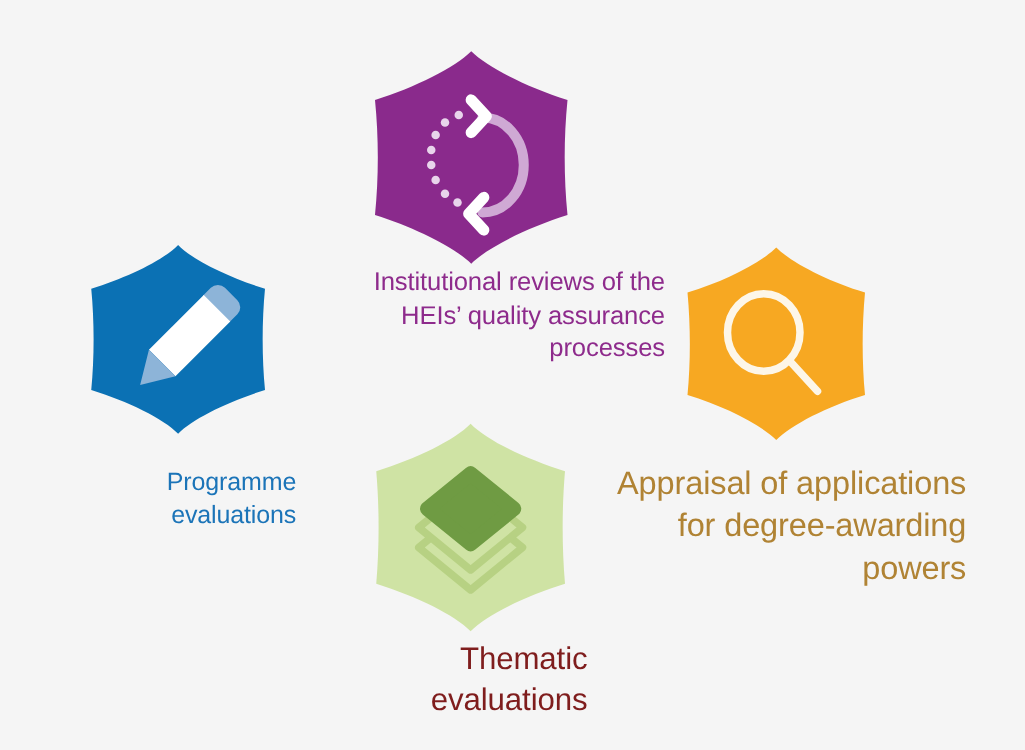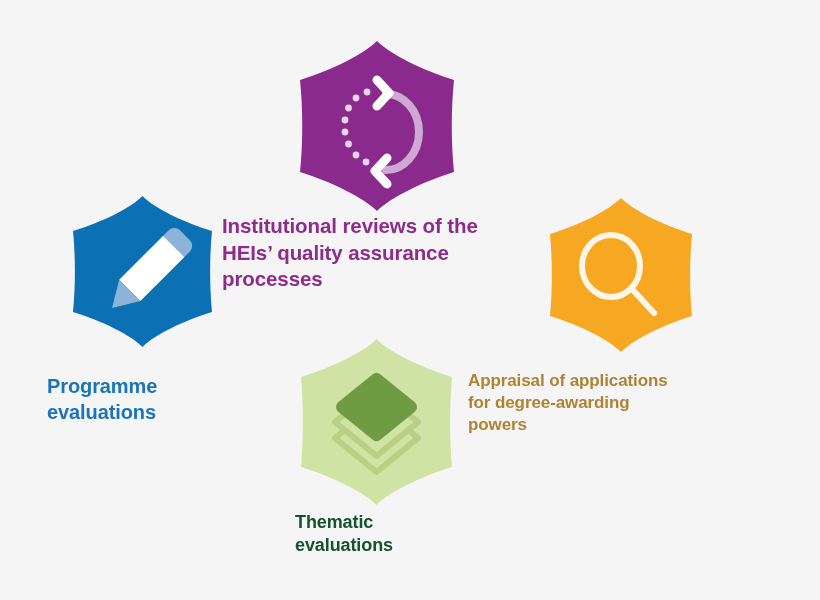--- a/index.html
+++ b/index.html
@@ -32,23 +32,23 @@
     position: absolute;
   }
 
   .hex-wrap svg {
     display: block;
     overflow: visible;
   }
 
   .caption {
     position: absolute;
-    text-align: left;
+    text-align: right;
     line-height: 1.30;
-    font-weight: 700;
+    font-weight: 400;
     letter-spacing: -0.1px;
     white-space: pre-line;
   }
 
   
   #hex-institutional-reviews {
     left: 298px;
     top: 40px;
   }
   #caption-institutional-reviews {
@@ -74,35 +74,35 @@
 
   
   #hex-degree-awarding-powers {
     left: 548px;
     top: 197px;
   }
   #caption-degree-awarding-powers {
     left: 468px;
     top: 370px;
     width: 305px;
-    font-size: 17px;
+    font-size: 26px;
     color: #b08334;
   }
 
   
   #hex-thematic-evaluations {
     left: 299px;
     top: 338px;
   }
   #caption-thematic-evaluations {
     left: 295px;
     top: 511px;
     width: 175px;
-    font-size: 18px;
-    color: #14532d;
+    font-size: 25px;
+    color: #7f1d1d;
   }
 </style>
 </head>
 <body>
 
 <div id="diagram-canvas">
 
   <div class="node">
 
     <div class="hex-wrap" id="hex-institutional-reviews">

